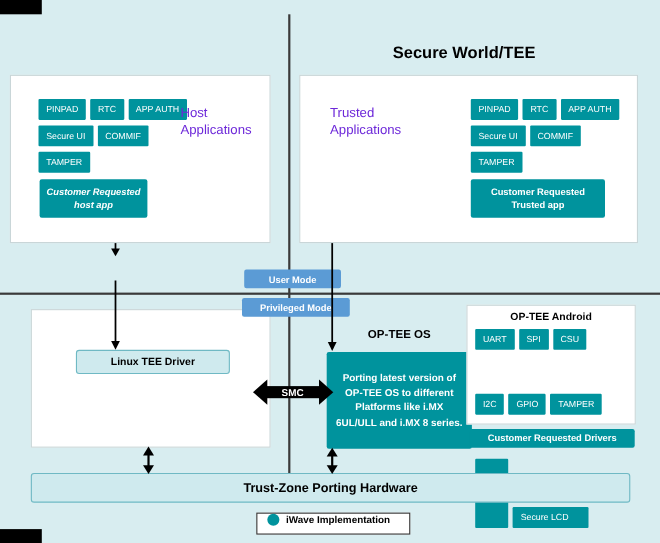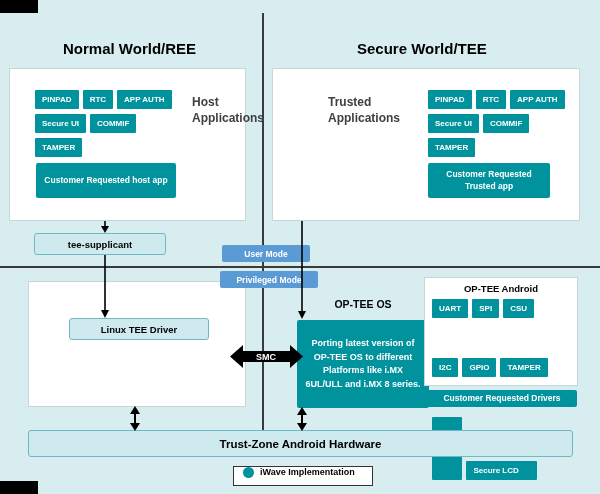--- a/index.html
+++ b/index.html
@@ -10,44 +10,43 @@
   .title{position:absolute;font-size:15px;font-weight:bold;color:#000;white-space:nowrap;}
   .whitebox{position:absolute;background:#ffffff;border:1px solid #c9d6d8;box-sizing:border-box;}
   .cyanbox{position:absolute;background:#cfeaee;border:1px solid #6fb9c4;border-radius:3px;box-sizing:border-box;
            display:flex;align-items:center;justify-content:center;font-weight:bold;color:#000;text-align:center;}
   .tealbox{position:absolute;background:#00939d;border-radius:2px;box-sizing:border-box;color:#fff;font-weight:bold;
            display:flex;align-items:center;justify-content:center;text-align:center;font-size:8.5px;line-height:1.35;padding:2px 6px;}
   .modebadge{position:absolute;background:#5b9bd5;color:#fff;font-weight:bold;font-size:8.5px;
              display:flex;align-items:center;justify-content:center;border-radius:2px;z-index:5;}
   .badge-group{position:absolute;display:flex;flex-direction:column;gap:5px;}
   .badge-row{display:flex;gap:4px;}
-  .badge{background:#00939d;color:#fff;font-weight:bold;font-size:8px;padding:5px 7px;border-radius:1px;
+  .badge{background:#00939d;color:#fff;font-weight:normal;font-size:8px;padding:5px 7px;border-radius:1px;
          display:inline-flex;align-items:center;justify-content:center;white-space:nowrap;}
-  .apps-label{position:absolute;font-size:12px;font-weight:bold;color:#404040;line-height:1.3;margin-left:28px;}
+  .apps-label{position:absolute;font-size:12px;font-weight:normal;color:#6d28d9;line-height:1.3;}
   .os-label{position:absolute;font-size:11px;font-weight:bold;color:#000;text-align:center;}
   .section-label{position:absolute;font-size:10.5px;font-weight:bold;color:#000;text-align:center;}
   .drivers-title{position:absolute;font-size:9.5px;font-weight:bold;color:#000;text-align:center;}
   .legend{position:absolute;background:#fff;border:1px solid #333;display:flex;align-items:flex-start;gap:6px;padding:0 9px;box-sizing:border-box;}
   .legend-dot{width:11px;height:11px;border-radius:50%;background:#00939d;flex:0 0 auto;}
   .legend-text{font-size:9px;font-weight:bold;color:#000;white-space:nowrap;}
   svg.arrows{position:absolute;left:0;top:0;pointer-events:none;z-index:6;}
   .optee-body{font-size:9px;line-height:1.5;}
 </style>
 </head>
 <body>
 
 <div class="canvas">
 
   <div class="vdivider"></div>
   <div class="hdivider"></div>
 
   <div class="black-bar" style="left:0;top:0;width:38px;height:13px;"></div>
   <div class="black-bar" style="left:0;top:481px;width:38px;height:13px;"></div>
 
-  <div class="title" style="left:63px;top:40px;">Normal World/REE</div>
   <div class="title" style="left:357px;top:40px;">Secure World/TEE</div>
 
   <div class="whitebox" style="left:9px;top:68px;width:237px;height:153px;"></div>
 
   <div class="badge-group" style="left:35px;top:90px;">
     <div class="badge-row">
       <span class="badge">PINPAD</span>
       <span class="badge">RTC</span>
       <span class="badge">APP AUTH</span>
     </div>
@@ -55,23 +54,22 @@
       <span class="badge">Secure UI</span>
       <span class="badge">COMMIF</span>
     </div>
     <div class="badge-row">
       <span class="badge">TAMPER</span>
     </div>
   </div>
 
   <div class="apps-label" style="left:164px;top:95px;width:78px;">Host Applications</div>
 
-  <div class="tealbox" style="left:36px;top:163px;width:140px;height:35px;">Customer Requested host app</div>
+  <div class="tealbox" style="left:36px;top:163px;width:98px;height:35px;font-style:italic;">Customer Requested host app</div>
 
-  <div class="cyanbox" style="left:34px;top:233px;width:132px;height:22px;font-size:9.5px;">tee-supplicant</div>
 
   <div class="modebadge" style="left:220px;top:271px;width:98px;height:17px;">Privileged Mode</div>
   <div class="modebadge" style="left:222px;top:245px;width:88px;height:17px;">User Mode</div>
 
   <div class="whitebox" style="left:28px;top:281px;width:218px;height:126px;"></div>
   <div class="cyanbox" style="left:69px;top:318px;width:140px;height:22px;font-size:9.5px;">Linux TEE Driver</div>
 
   <div class="whitebox" style="left:272px;top:68px;width:308px;height:153px;"></div>
   <div class="apps-label" style="left:300px;top:95px;width:90px;">Trusted Applications</div>
 
@@ -110,21 +108,21 @@
       <span class="badge">TAMPER</span>
     </div>
     <div class="badge-row">
       <span class="badge">RTC</span>
       <span class="badge" style="padding-right:18px;margin-top:44px;">Secure LCD</span>
     </div>
   </div>
 
   <div class="tealbox" style="left:427px;top:390px;width:150px;height:17px;padding:0 4px;">Customer Requested Drivers</div>
 
-  <div class="cyanbox" style="left:28px;top:430px;width:545px;height:27px;font-size:11.5px;">Trust-Zone Android Hardware</div>
+  <div class="cyanbox" style="left:28px;top:430px;width:545px;height:27px;font-size:11.5px;">Trust-Zone Porting Hardware</div>
 
   <div class="legend" style="left:233px;top:466px;width:140px;height:20px;">
     <span class="legend-dot"></span>
     <span class="legend-text">iWave Implementation</span>
   </div>
 
   <svg class="arrows" width="600" height="494" viewBox="0 0 600 494">
 
     <g>
       <line x1="105" y1="221" x2="105" y2="227" stroke="#000" stroke-width="1.6"></line>

